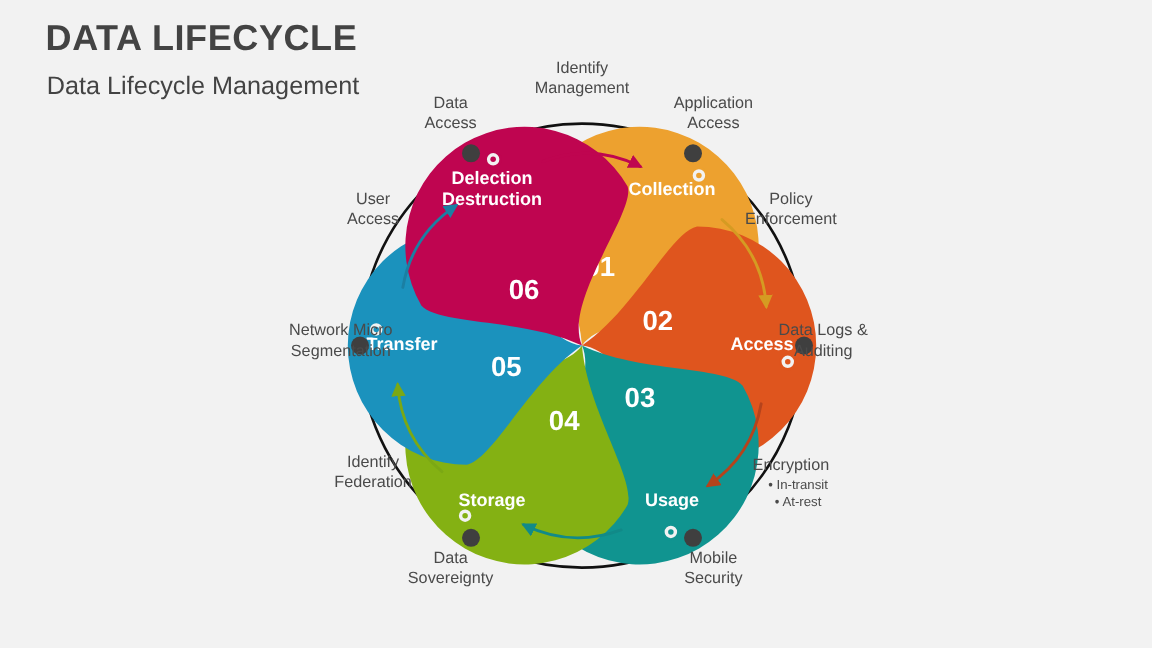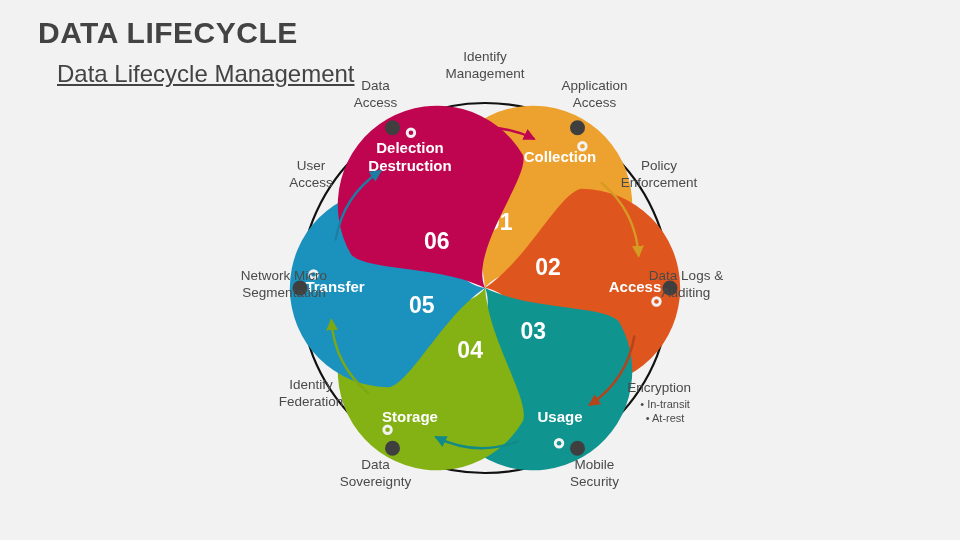--- a/index.html
+++ b/index.html
@@ -16,25 +16,24 @@
   .title{
     position:absolute;
     left:38px; top:16px;
     font-size:30px;
     font-weight:bold;
     color:#434343;
     letter-spacing:0.5px;
   }
   .subtitle{
     position:absolute;
-    left:57px; top:60px;
-    font-size:24px;
+    left:39px; top:60px;
+    font-size:21px;
     font-weight:normal;
     color:#434343;
-    text-decoration:underline;
   }
 
   svg.diagram{
     position:absolute;
     left:0; top:0;
     width:960px; height:540px;
     overflow:visible;
   }
 
   .petal-label{

